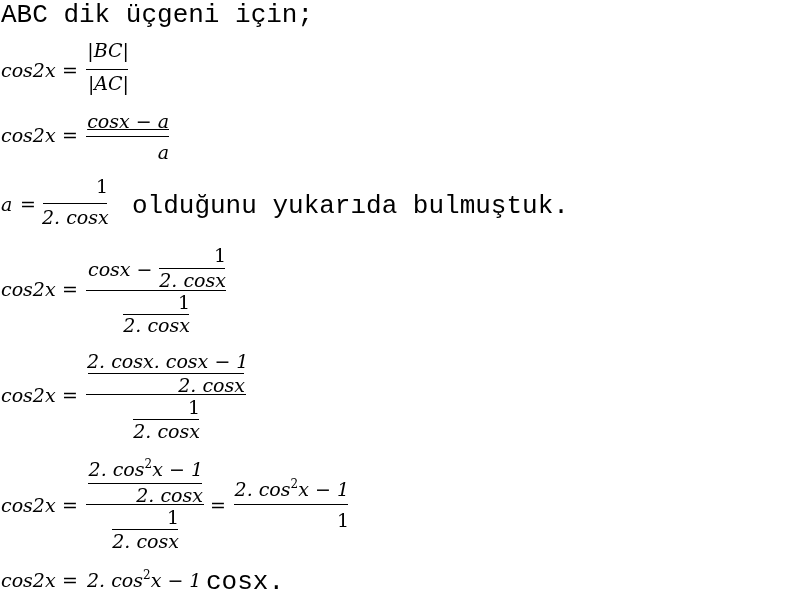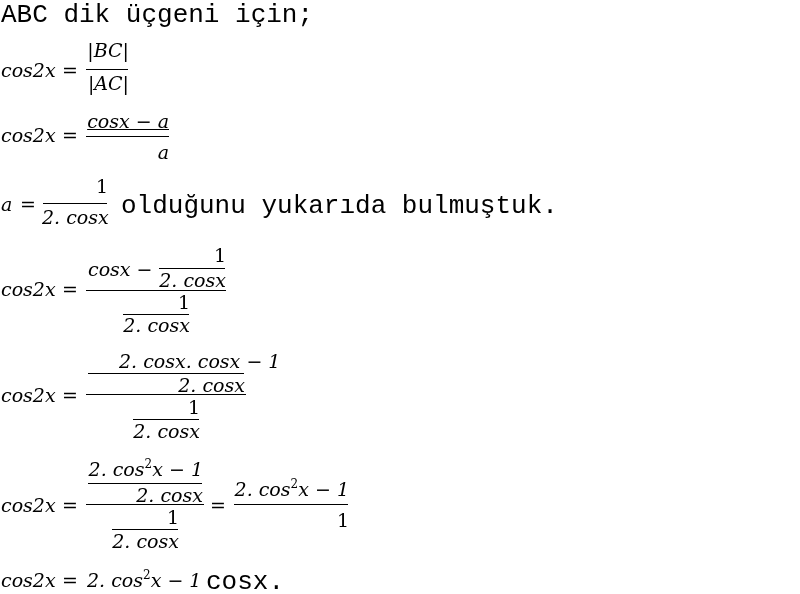--- a/index.html
+++ b/index.html
@@ -72,40 +72,40 @@
   <div class="frac-line" style="left:86px; top:136px; width:83px;"></div>
   <div class="abs m center" style="left:85px; top:143px; width:84px;">a</div>
 </div>
 
 <div>
   <div class="abs m" style="left:1px; top:195px;">a</div>
   <div class="abs eq" style="left:20px; top:195px;">=</div>
   <div class="abs eq center" style="left:42px; top:177px; width:66px;">1</div>
   <div class="frac-line" style="left:43px; top:203px; width:64px;"></div>
   <div class="abs m center" style="left:42px; top:208px; width:66px;">2. cosx</div>
-  <div class="abs txt" style="left:121px; top:193px;">olduğunu yukarıda bulmuştuk.</div>
+  <div class="abs txt" style="left:132px; top:193px;">olduğunu yukarıda bulmuştuk.</div>
 </div>
 
 <div>
   <div class="abs m" style="left:1px; top:280px;">cos2x</div>
   <div class="abs eq" style="left:62px; top:280px;">=</div>
   <div class="abs m" style="left:88px; top:260px;">cosx −</div>
   <div class="abs eq center" style="left:158px; top:246px; width:68px;">1</div>
   <div class="frac-line" style="left:159px; top:268px; width:66px;"></div>
   <div class="abs m center" style="left:158px; top:271px; width:68px;">2. cosx</div>
   <div class="frac-line" style="left:86px; top:290px; width:140px;"></div>
   <div class="abs eq center" style="left:122px; top:293px; width:68px;">1</div>
   <div class="frac-line" style="left:123px; top:314px; width:66px;"></div>
   <div class="abs m center" style="left:122px; top:316px; width:68px;">2. cosx</div>
 </div>
 
 <div>
   <div class="abs m" style="left:1px; top:386px;">cos2x</div>
   <div class="abs eq" style="left:62px; top:386px;">=</div>
-  <div class="abs m center" style="left:87px; top:352px; width:158px;margin-left:32px;">2. cosx. cosx − 1</div>
+  <div class="abs m center" style="left:87px; top:352px; width:158px;">2. cosx. cosx − 1</div>
   <div class="frac-line" style="left:88px; top:373px; width:156px;"></div>
   <div class="abs m center" style="left:87px; top:376px; width:158px;">2. cosx</div>
   <div class="frac-line" style="left:86px; top:394px; width:160px;"></div>
   <div class="abs eq center" style="left:132px; top:398px; width:68px;">1</div>
   <div class="frac-line" style="left:133px; top:419px; width:66px;"></div>
   <div class="abs m center" style="left:132px; top:422px; width:68px;">2. cosx</div>
 </div>
 
 <div>
   <div class="abs m" style="left:1px; top:496px;">cos2x</div>

